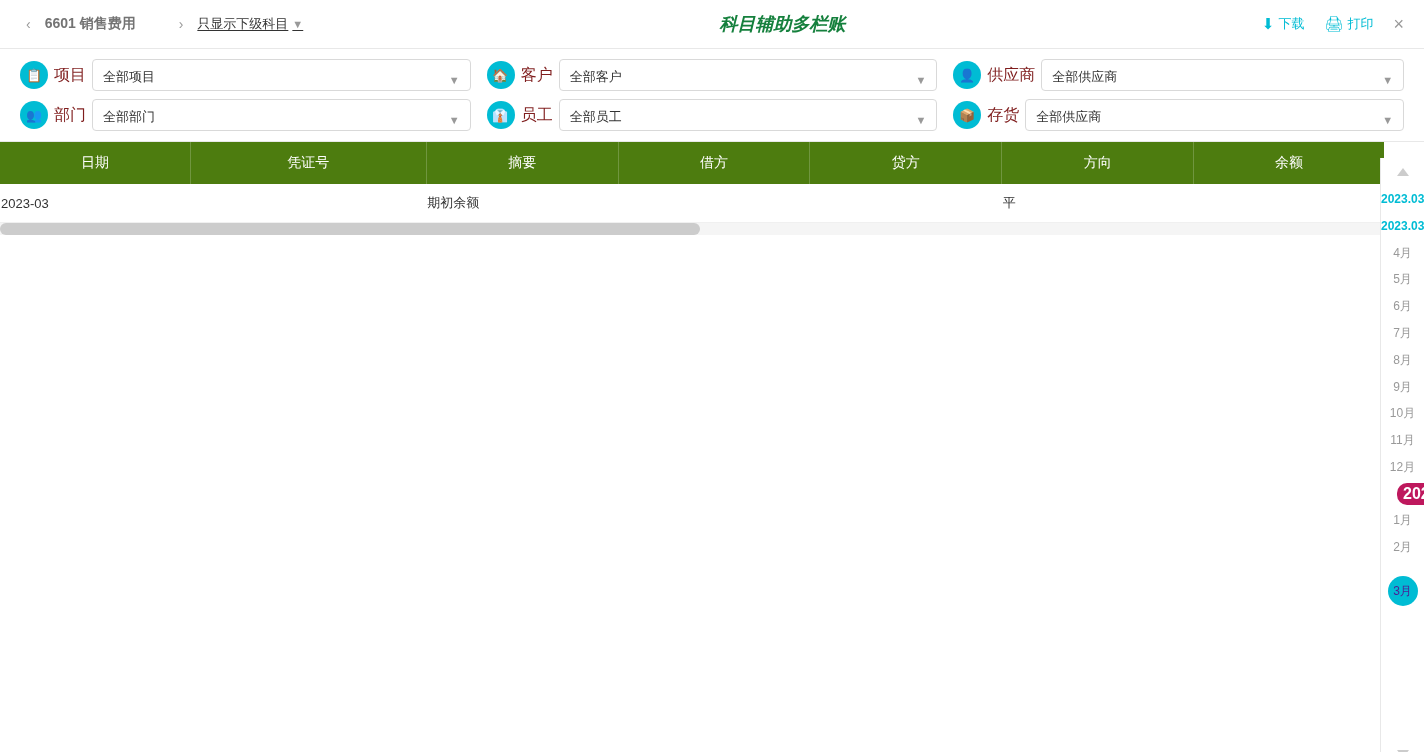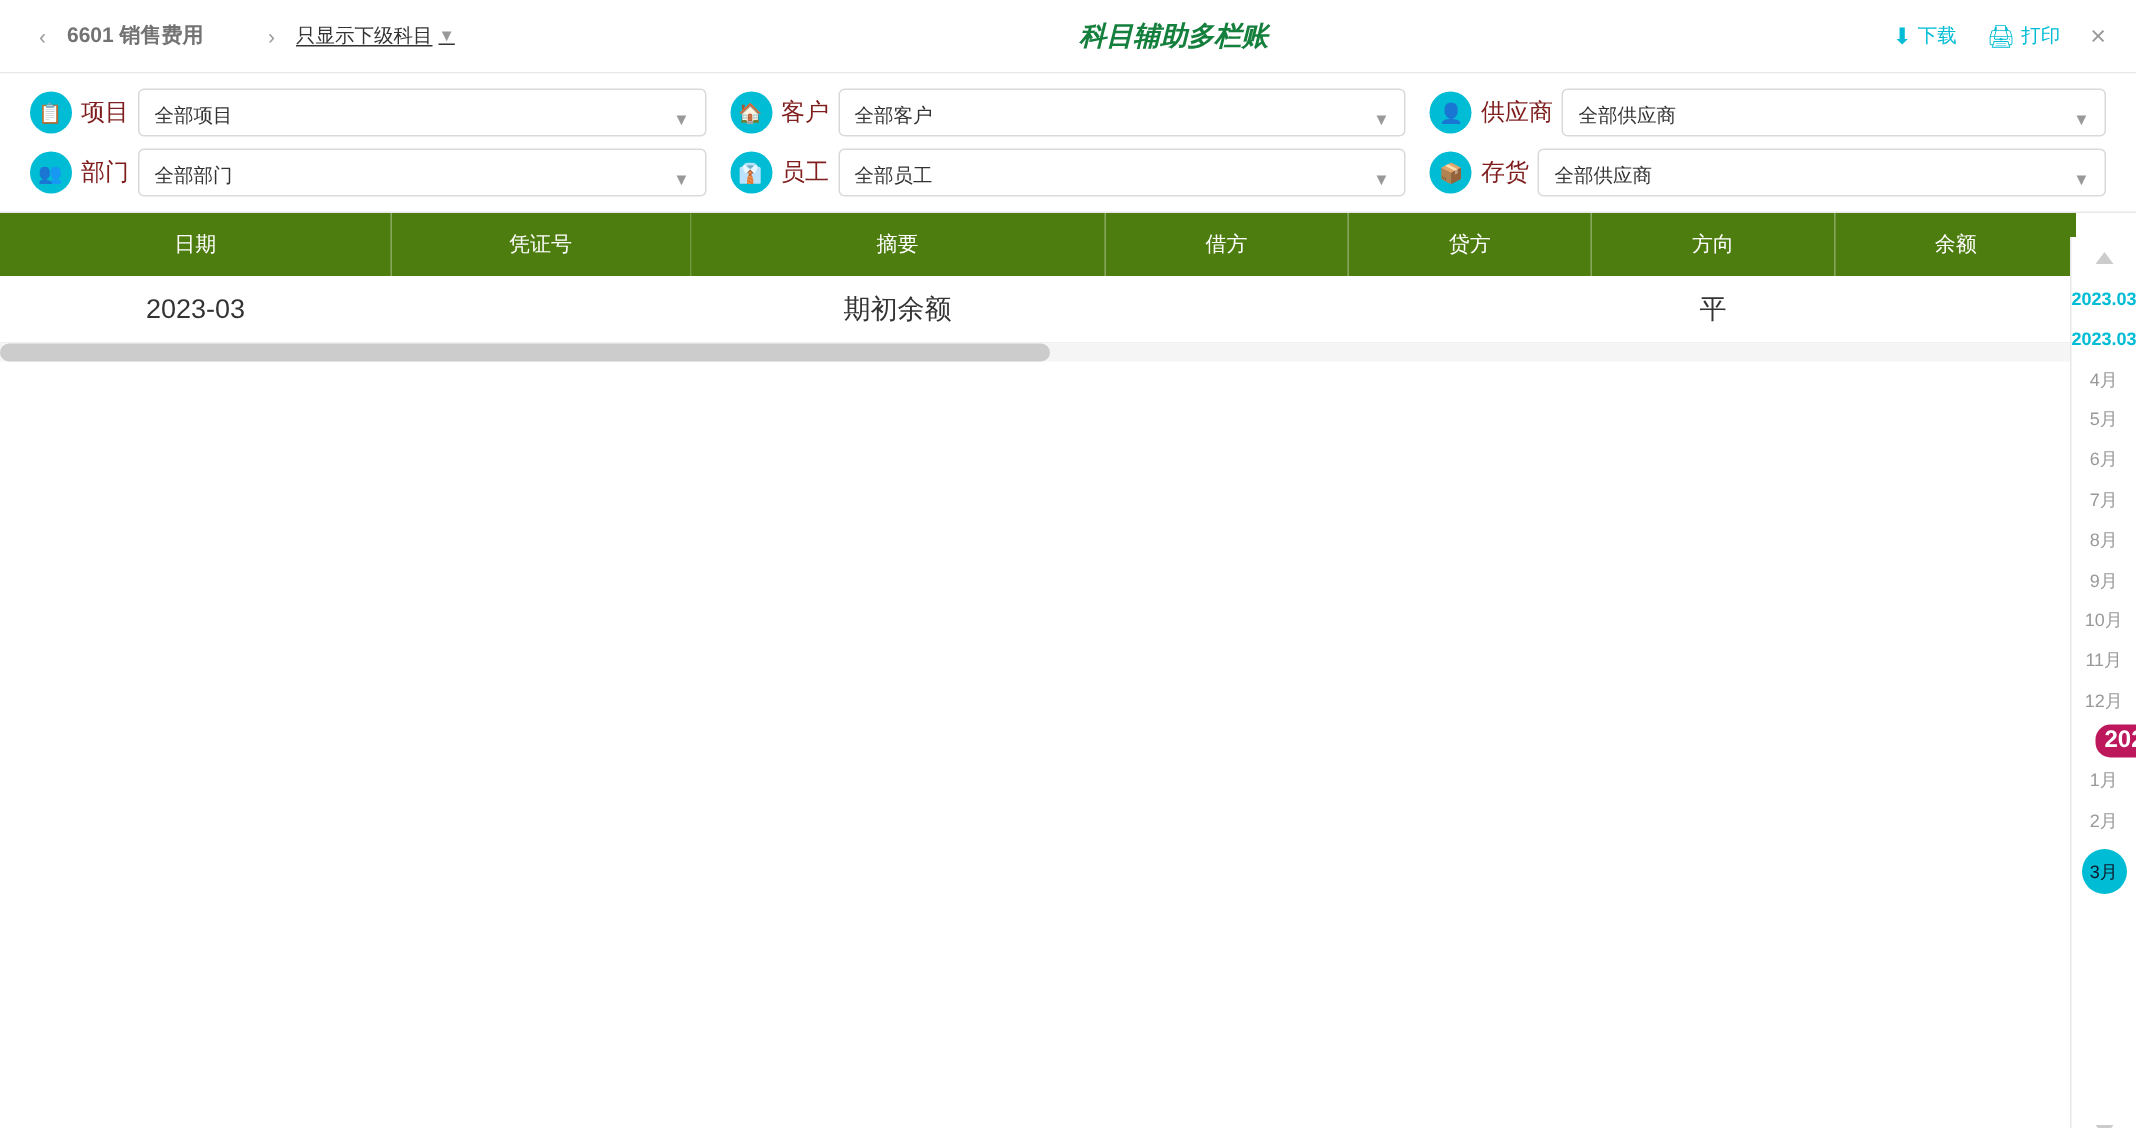--- a/index.html
+++ b/index.html
@@ -162,24 +162,24 @@
       padding: 12px 16px;
       text-align: center;
       border-right: 1px solid rgba(255,255,255,0.2);
       font-size: 14px;
     }
     thead th:last-child { border-right: none; }
     tbody tr {
       border-bottom: 1px solid #f0f0f0;
     }
     tbody td {
-      padding: 10px 16px;
-      text-align: center;
+      padding: 10px 1px;
+      text-align: left;
       color: #333;
-      font-size: 18px;
+      font-size: 13px;
     }
     
     .timeline-sidebar {
       position: absolute;
       right: 0;
       top: 16px;
       width: 44px;
       height: 100%;
       background: #fff;
       border-left: 1px solid #e8e8e8;
@@ -205,28 +205,28 @@
       color: #999;
       cursor: pointer;
       line-height: 1.4;
     }
     .timeline-item.active-selected {
       color: #00bcd4;
       font-weight: 600;
     }
     .timeline-item.current-month {
       background: #00bcd4;
-      color: #0f172a;
+      color: #4c1d95;
       border-radius: 50%;
       width: 30px;
       height: 30px;
       display: flex;
       align-items: center;
       justify-content: center;
-      margin: 4px auto;
+      margin: 14px auto;
       padding: 0;
       font-size: 12px;
     }
     .year-badge {
       background: #be185d;
       color: #fff;
       border-radius: 10px;
       padding: 2px 6px;
       font-size: 16px;
       font-weight: 600;

